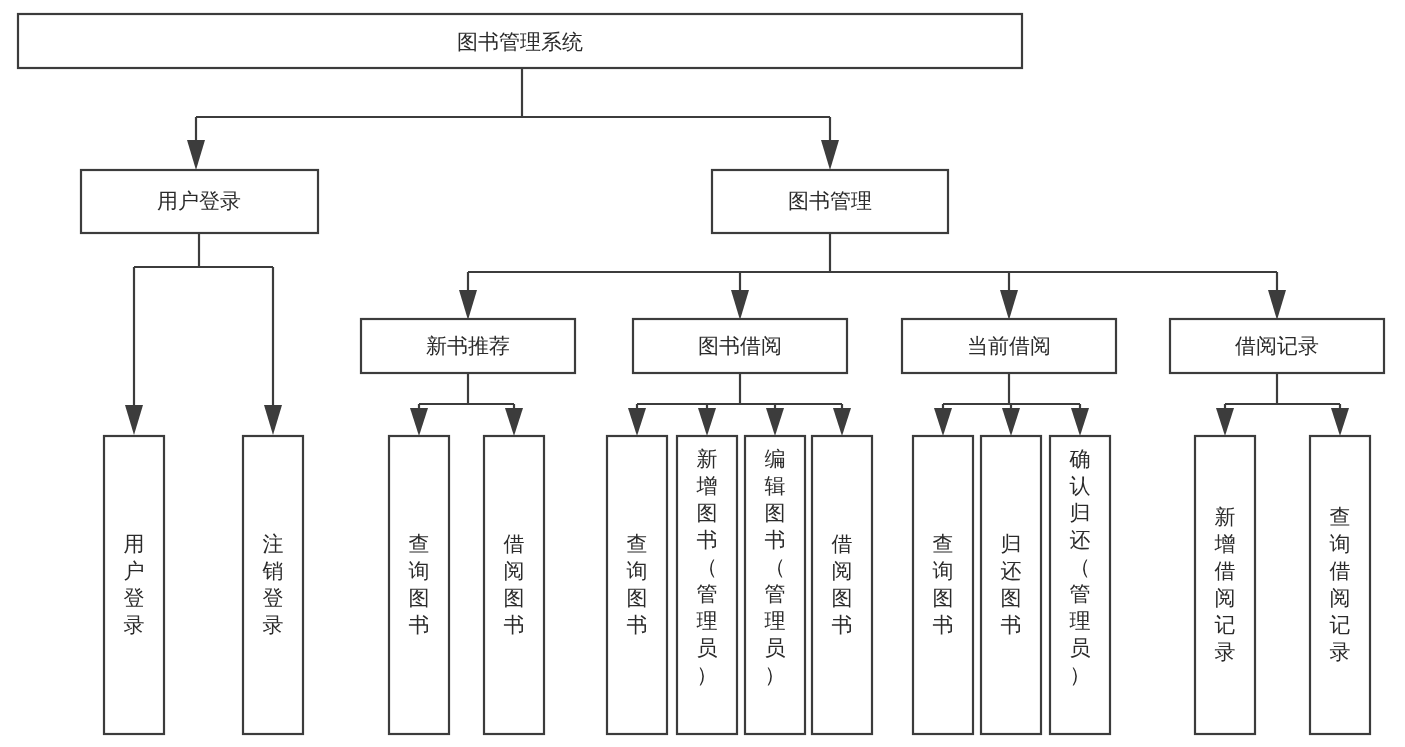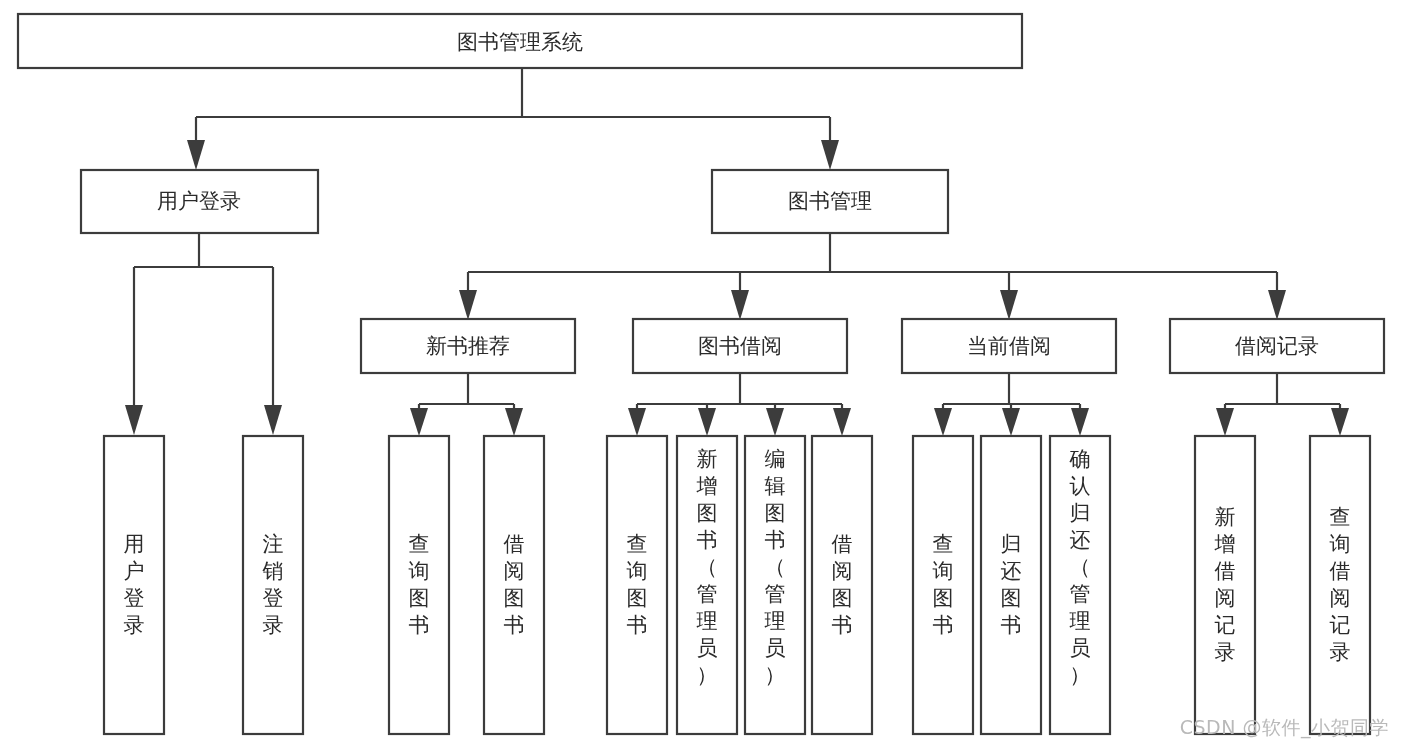--- a/index.html
+++ b/index.html
@@ -248,15 +248,14 @@
       <text class="node-label vertical" x="1225" y="517.5" dominant-baseline="middle"><tspan x="1225" y="517.5">新</tspan><tspan x="1225" y="544.5">增</tspan><tspan x="1225" y="571.5">借</tspan><tspan x="1225" y="598.5">阅</tspan><tspan x="1225" y="625.5">记</tspan><tspan x="1225" y="652.5">录</tspan></text>
     </g>
 
     <g>
       <rect class="node-box" x="1310" y="436" width="60" height="298"></rect>
       <text class="node-label vertical" x="1340" y="517.5" dominant-baseline="middle"><tspan x="1340" y="517.5">查</tspan><tspan x="1340" y="544.5">询</tspan><tspan x="1340" y="571.5">借</tspan><tspan x="1340" y="598.5">阅</tspan><tspan x="1340" y="625.5">记</tspan><tspan x="1340" y="652.5">录</tspan></text>
     </g>
 
   </svg>
 
-  <div class="watermark-text">CSDN @软件_小贺同学</div>
 
 </div>
 
 </body></html>

